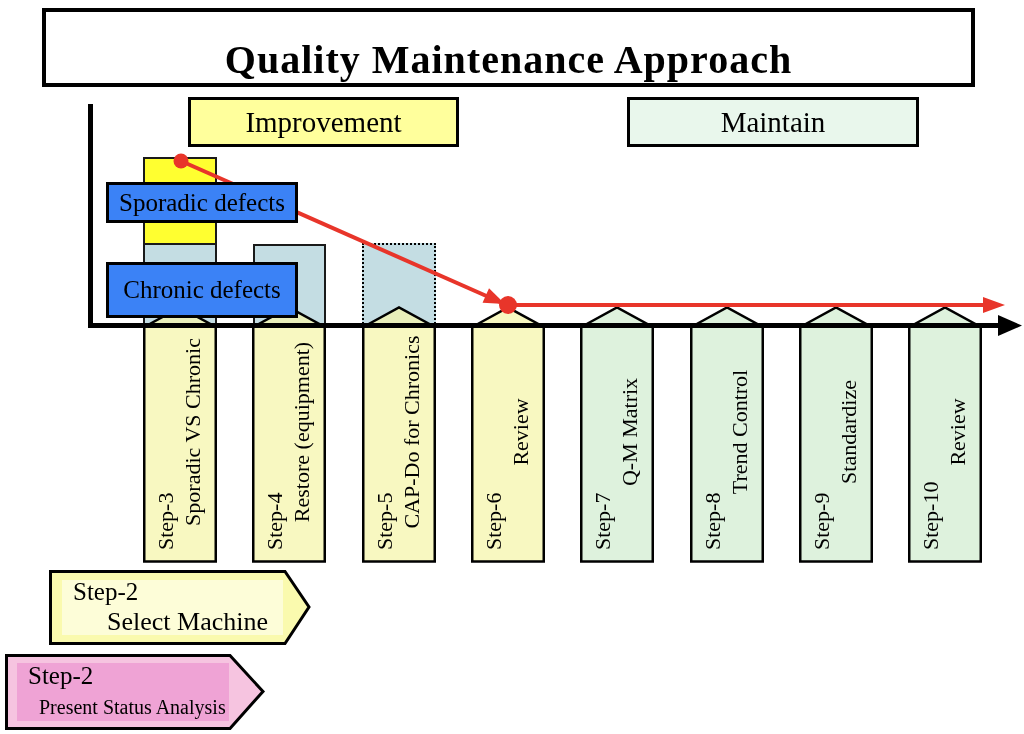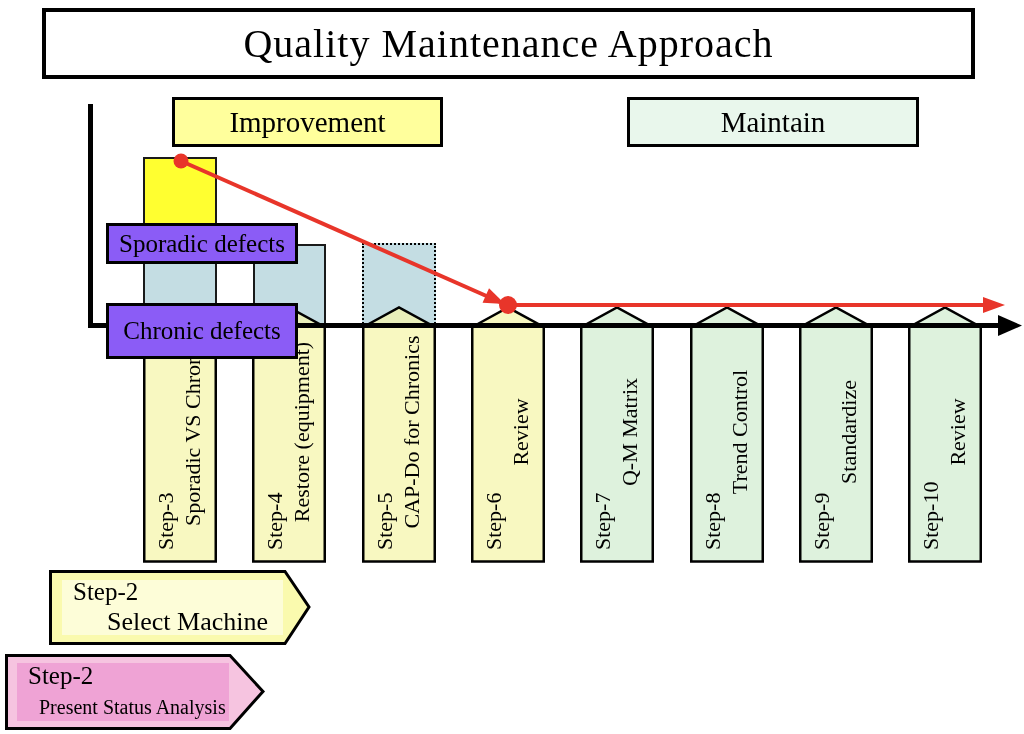--- a/index.html
+++ b/index.html
@@ -4,39 +4,39 @@
 <style>
   html,body{margin:0;padding:0;background:#fff;}
   *{box-sizing:border-box;}
   .stage{
     position:relative;width:1024px;height:734px;background:#fff;overflow:hidden;
     font-family:"Liberation Serif","DejaVu Serif",serif;color:#000;
   }
   .abs{position:absolute;}
 
   
-  .title-box{left:42px;top:8px;width:933px;height:71px;border:4px solid #000;background:#fff;
-    display:flex;align-items:center;justify-content:center;}
+  .title-box{left:42px;top:8px;width:933px;height:79px;border:4px solid #000;background:#fff;
+    display:flex;align-items:flex-end;justify-content:center;font-weight:bold;}
   .title-box span{font-size:40px;letter-spacing:1px;}
 
   
   .legend{height:50px;top:97px;border:3px solid #000;display:flex;align-items:center;justify-content:center;font-size:29px;}
-  .legend.improvement{left:172px;width:271px;background:var(--improve-fill);}
+  .legend.improvement{left:188px;width:271px;background:var(--improve-fill);}
   .legend.maintain{left:627px;width:292px;background:var(--maintain-fill);}
 
   
   .bar{border:2px solid #1a1a1a;}
   .bar.sporadic{left:143px;top:157px;width:74px;height:88px;background:var(--sporadic-yellow);}
   .bar.chronic1{left:143px;top:243px;width:74px;height:84px;background:var(--chronic-blue);}
   .bar.chronic2{left:253px;top:244px;width:73px;height:83px;background:var(--chronic-blue);}
   .bar.chronic3{left:362px;top:243px;width:74px;height:84px;background:var(--chronic-blue);border:2.5px dotted #000;}
 
   
-  .defect-label{left:106px;width:192px;background:#8b5cf6;border:3px solid #000;z-index:6;
-    display:flex;align-items:center;justify-content:center;font-size:25px;margin-top:41px;}
+  .defect-label{left:106px;width:192px;background:#3b82f6;border:3px solid #000;z-index:6;
+    display:flex;align-items:center;justify-content:center;font-size:25px;}
   .defect-label.sporadic{top:182px;height:41px;}
   .defect-label.chronic{top:262px;height:56px;}
 
   
   .axes-layer{left:0;top:0;z-index:2;}
   .steps-layer{z-index:3;}
   .trend-layer{left:0;top:0;z-index:5;pointer-events:none;}
 
   
   .step-pentagon{position:absolute;top:306px;width:74px;height:257px;}

